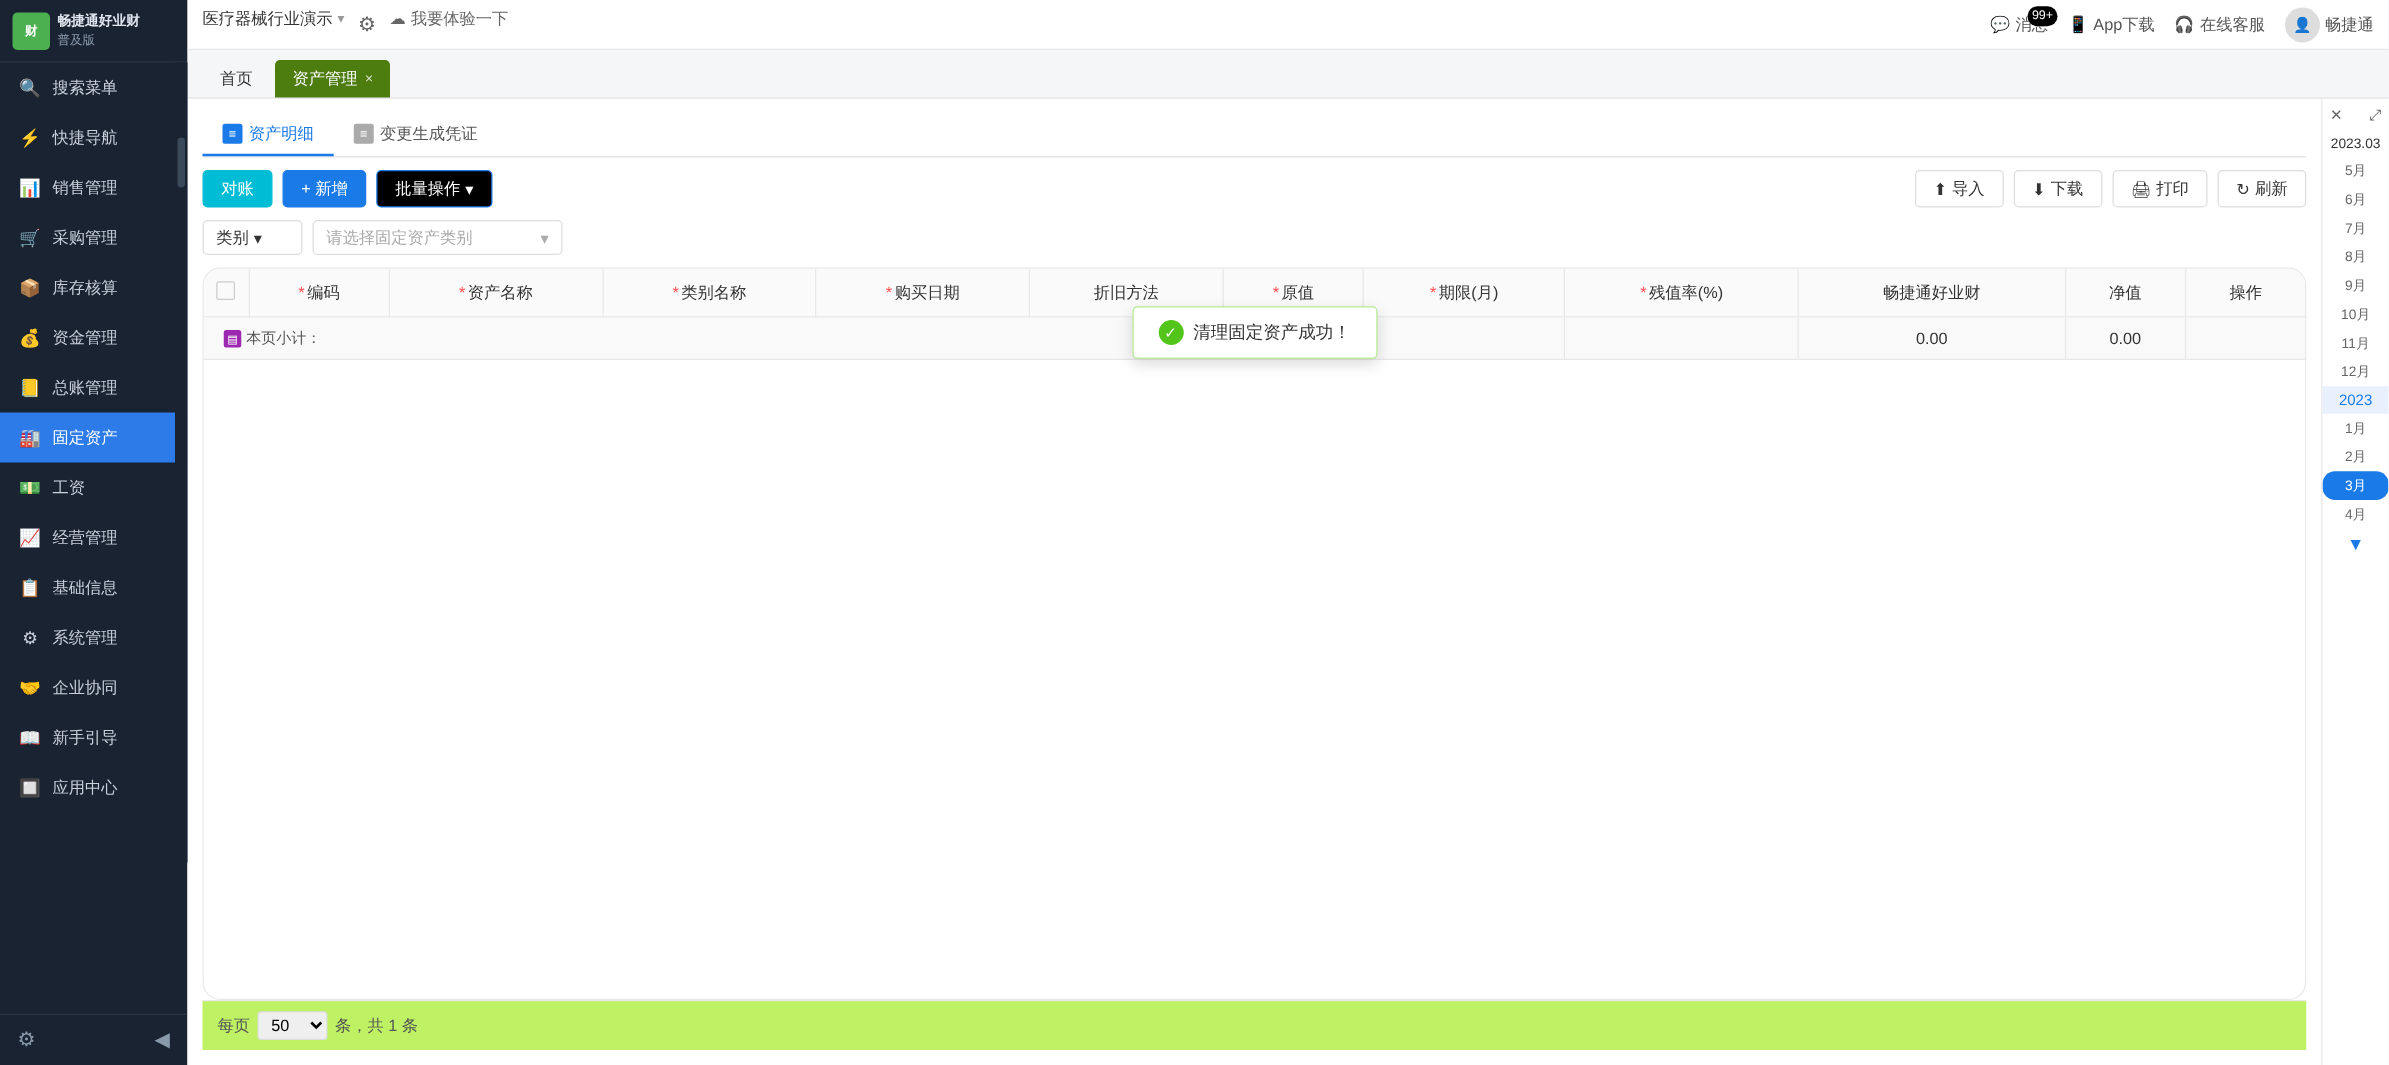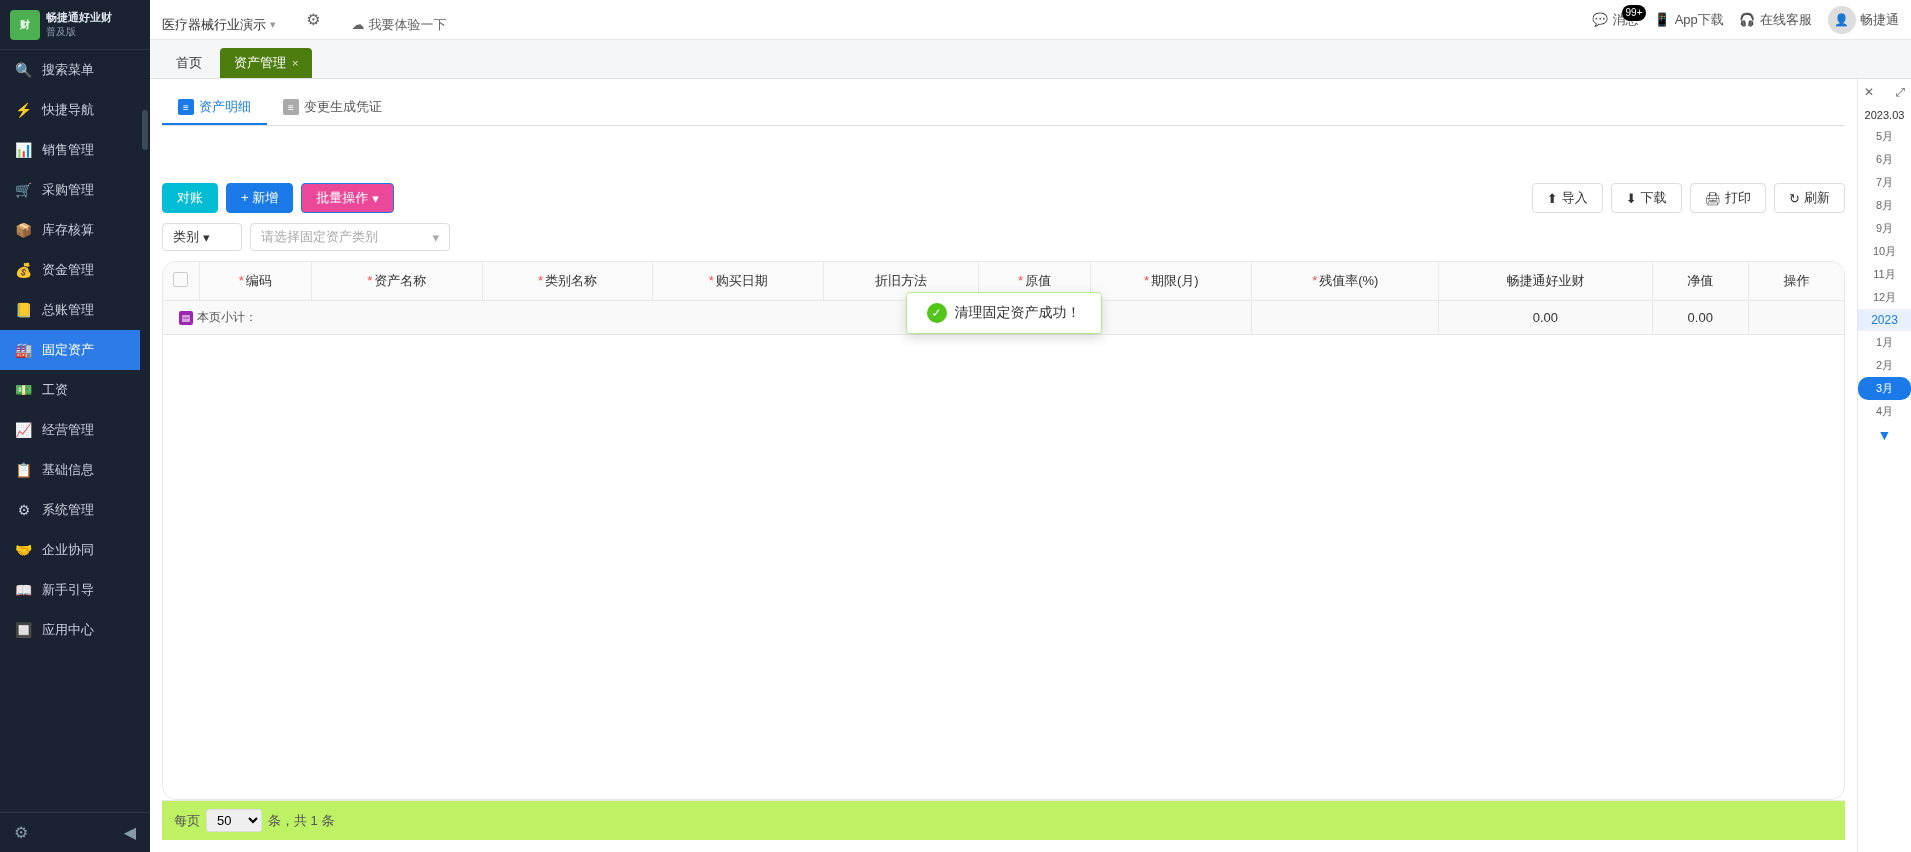--- a/index.html
+++ b/index.html
@@ -115,22 +115,22 @@
       background: white;
       height: 40px;
       display: flex;
       align-items: center;
       padding: 0 12px;
       border-bottom: 1px solid #e8e8e8;
       justify-content: space-between;
     }
     .topbar-left {
       display: flex;
-      align-items: flex-end;
-      gap: 24px;
+      align-items: flex-start;
+      gap: 4px;
     }
     .company-selector {
       display: flex;
       align-items: center;
       gap: 4px;
       color: #333;
       font-size: 13px;
       cursor: pointer;
     }
     .company-selector .arrow { color: #999; font-size: 11px; }
@@ -311,34 +311,33 @@
       padding: 5px 14px;
       border: 1px solid #ddd;
       border-radius: 4px;
       cursor: pointer;
       font-size: 13px;
       background: white;
       color: #333;
       display: flex;
       align-items: center;
       gap: 4px;
-      margin-top: 47px;
     }
     .btn-primary {
       background: #1a7be8;
       color: white;
       border-color: #1a7be8;
     }
     .btn-teal {
       background: #00bcd4;
       color: white;
       border-color: #00bcd4;
     }
     .btn-batch {
-      background: #ec4899;
+      background: #000000;
       color: white;
       border-color: #1a7be8;
       display: flex;
       align-items: center;
       gap: 4px;
     }
 
     
     .filter-bar {
       display: flex;

